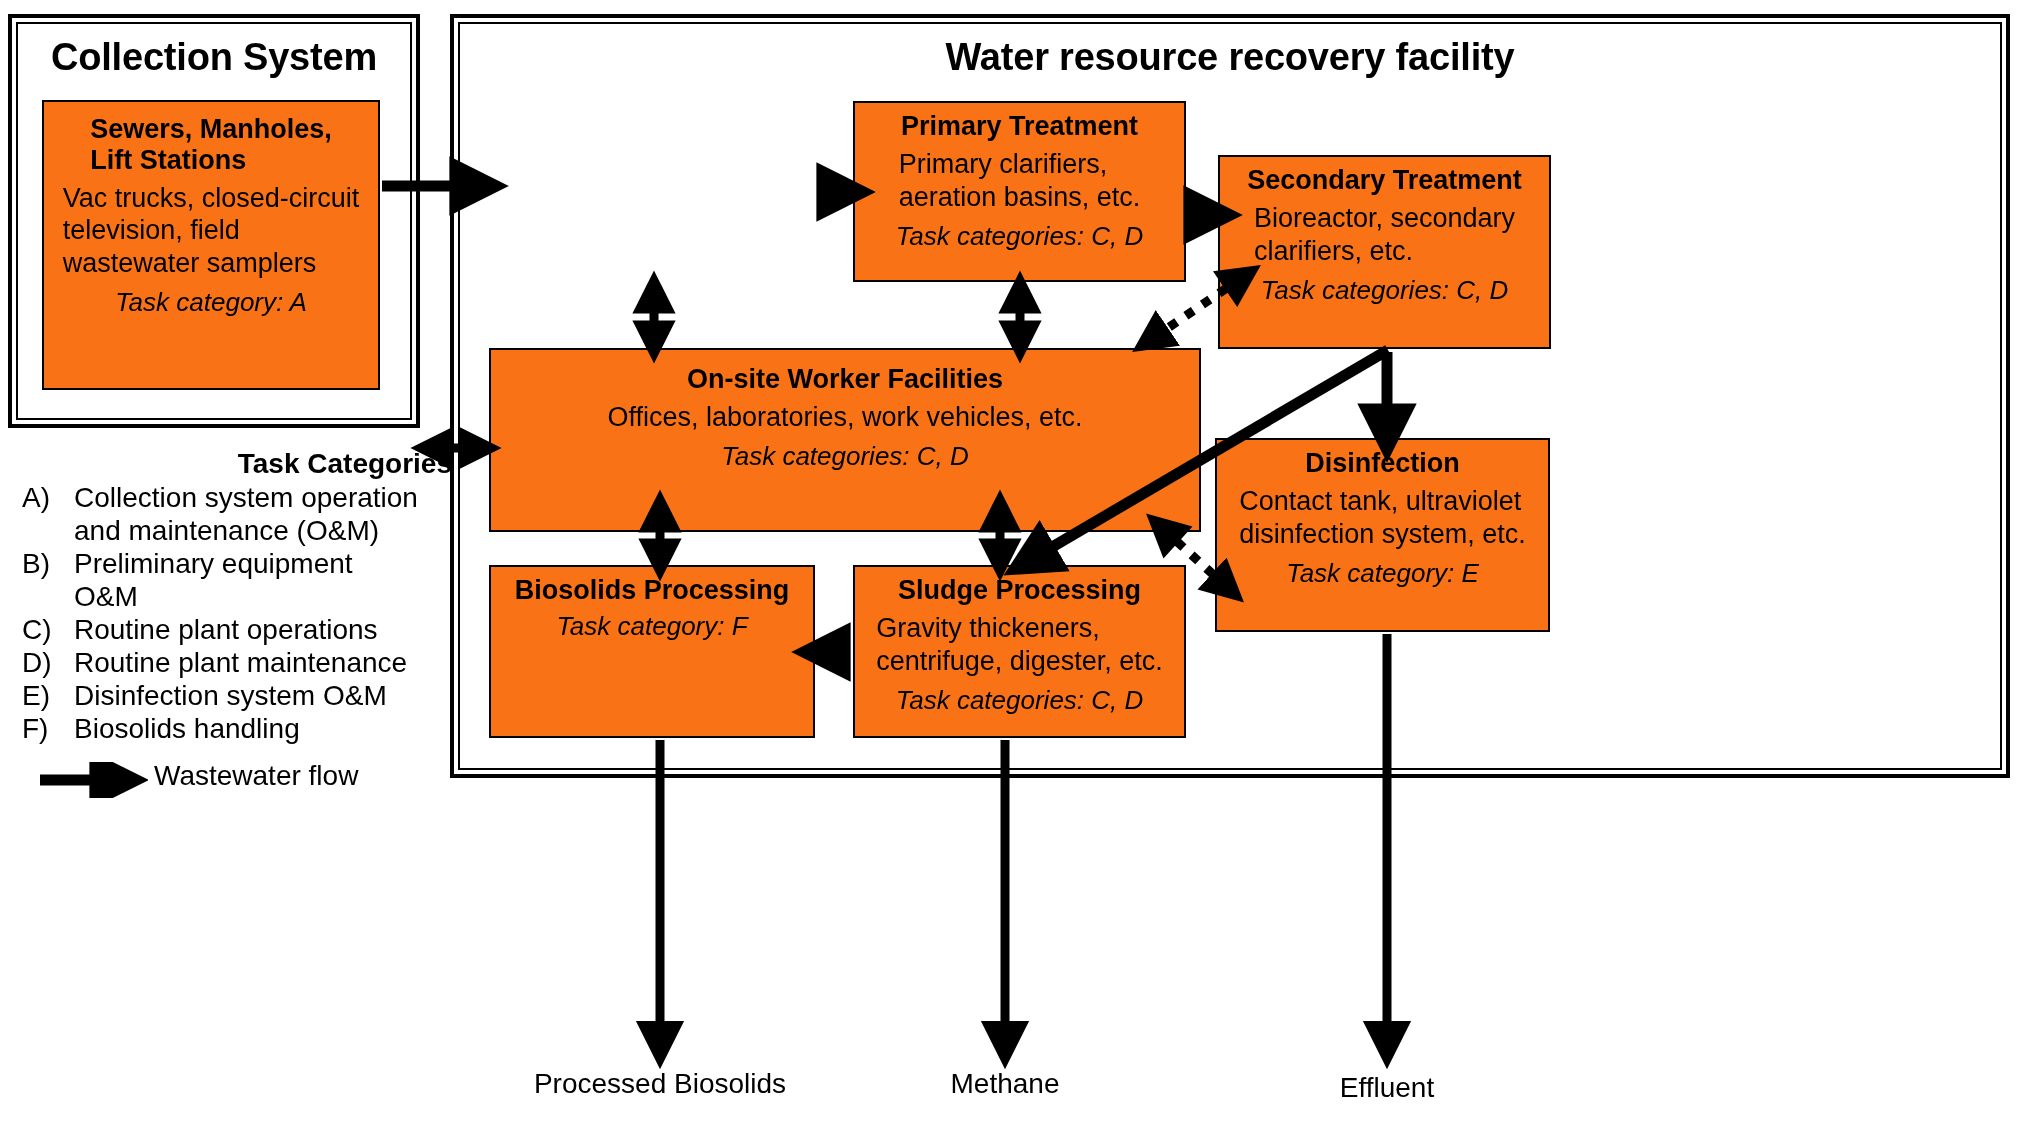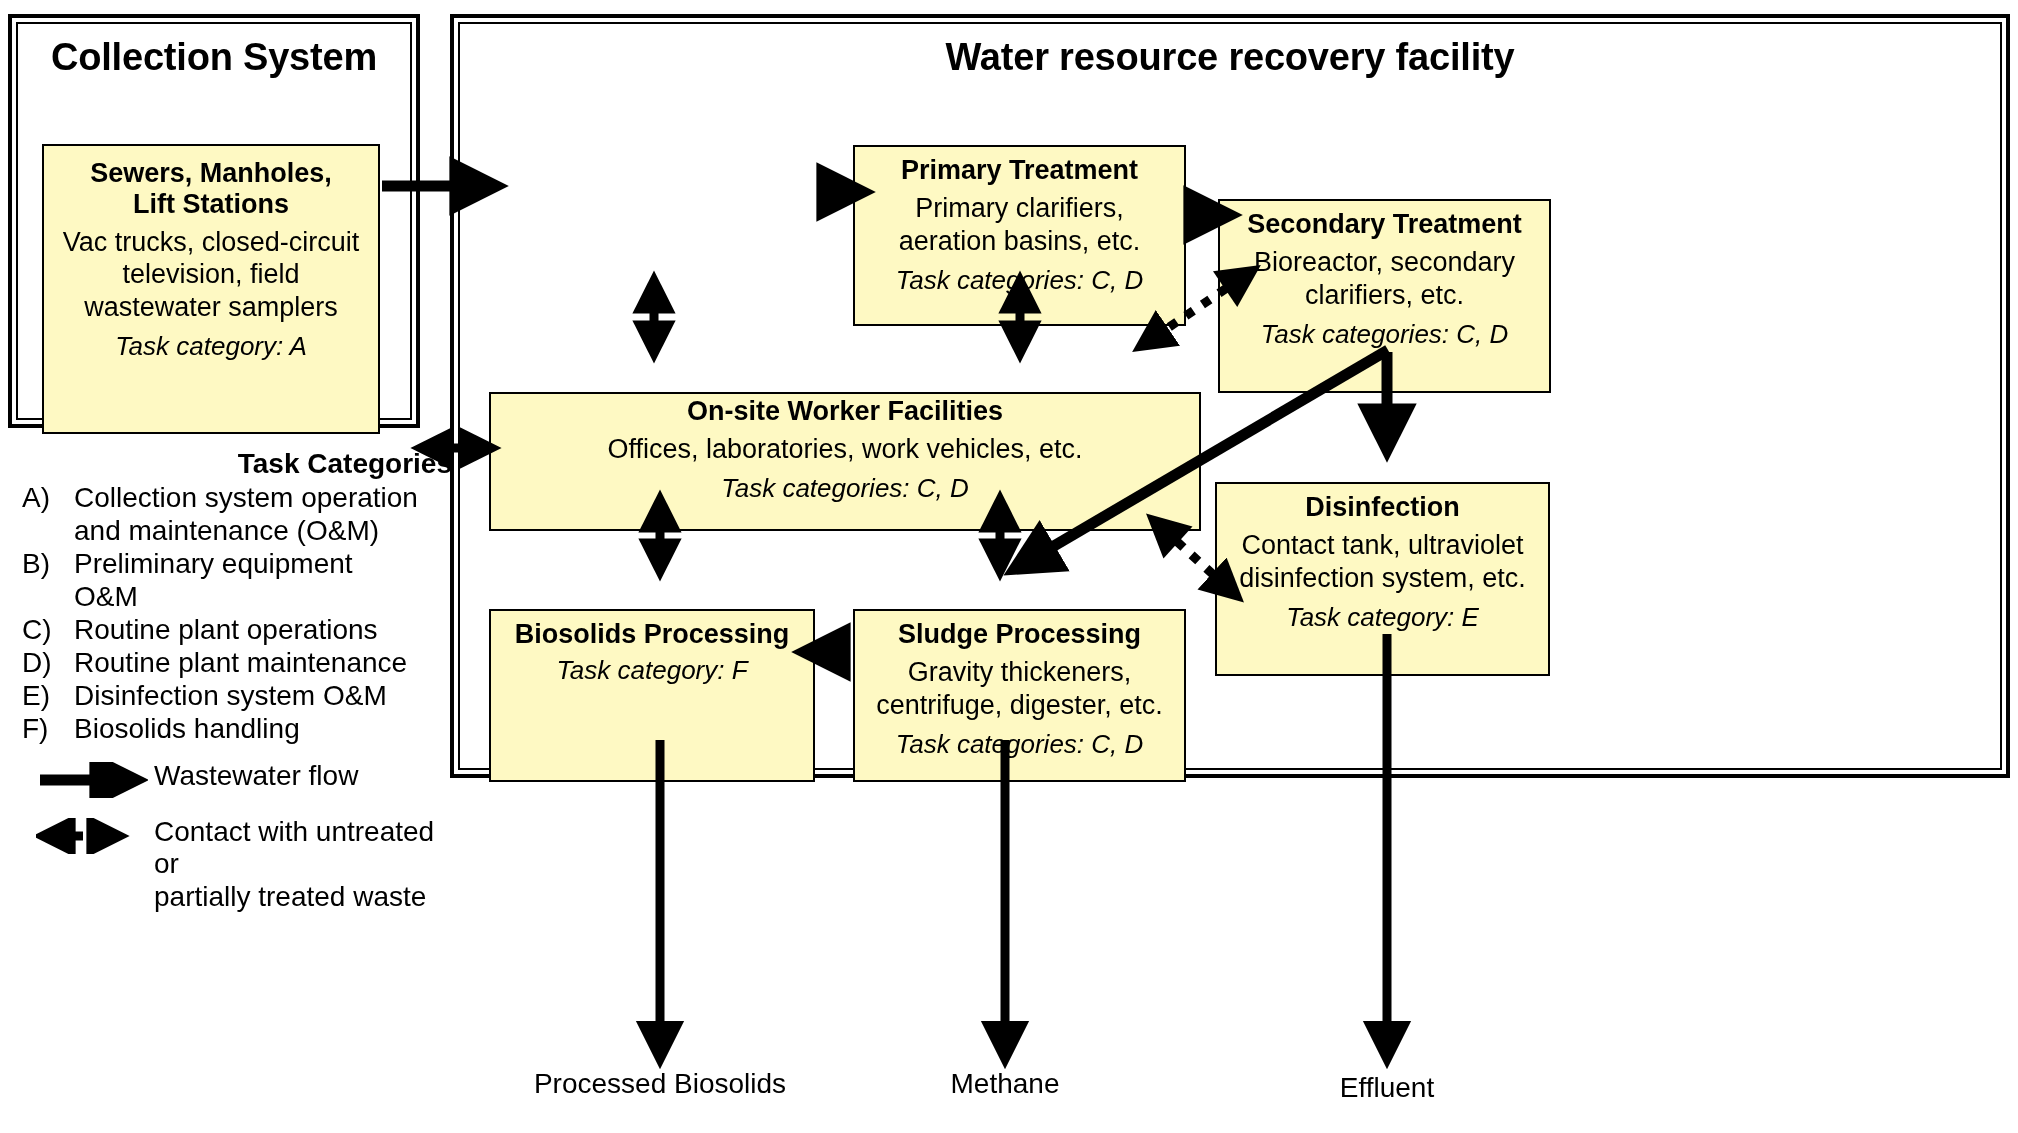--- a/index.html
+++ b/index.html
@@ -46,28 +46,27 @@
     font-weight: bold;
     letter-spacing: -0.2px;
     white-space: nowrap;
   }
 
   
   .box {
     position: absolute;
     border: 2.5px solid #000;
     box-sizing: border-box;
-    background: #fef9c3;
+    background: #f97316;
     display: flex;
     flex-direction: column;
     align-items: center;
     justify-content: flex-start;
-    text-align: center;
+    text-align: left;
     padding: 8px 8px 8px 8px;
-    margin-top: 44px;
   }
   .box .b-title {
     font-weight: bold;
     font-size: 27px;
     line-height: 1.14;
     margin-bottom: 6px;
   }
   .box .b-body {
     font-size: 27px;
     line-height: 1.22;
@@ -171,21 +170,21 @@
 
   <div class="box" style="left:1218px; top:155px; width:333px; height:194px;">
     <div class="b-title">Secondary Treatment</div>
     <div class="b-body">
       <span>Bioreactor, secondary</span><br>
       <span>clarifiers, etc.</span>
     </div>
     <div class="b-task">Task categories:  C, D</div>
   </div>
 
-  <div class="box" style="left:489px; top:348px; width:712px; height:139px; padding-top:2px;">
+  <div class="box" style="left:489px; top:348px; width:712px; height:184px; padding-top:14px;">
     <div class="b-title">On-site Worker Facilities</div>
     <div class="b-body">Offices, laboratories, work vehicles, etc.</div>
     <div class="b-task">Task categories:  C, D</div>
   </div>
 
   <div class="box" style="left:1215px; top:438px; width:335px; height:194px;">
     <div class="b-title">Disinfection</div>
     <div class="b-body">
       <span>Contact tank, ultraviolet</span><br>
       <span>disinfection system, etc.</span>
@@ -302,39 +301,20 @@
             <marker id="lgSolid" markerWidth="6" markerHeight="6" refX="2.6" refY="3" orient="auto" markerUnits="strokeWidth">
               <path d="M0,0.3 L5.4,3 L0,5.7 Z" fill="#000"></path>
             </marker>
           </defs>
           <line x1="4" y1="18" x2="82" y2="18" stroke="#000" stroke-width="11" marker-end="url(#lgSolid)"></line>
         </svg>
       </div>
       <div class="lbl">Wastewater flow</div>
     </div>
 
-    <div class="arrow-legend">
-      <div class="glyph">
-        <svg width="112" height="36" viewBox="0 0 112 36">
-          <defs>
-            <marker id="lgDot" markerWidth="5.2" markerHeight="5.2" refX="2.4" refY="2.6" orient="auto" markerUnits="strokeWidth">
-              <path d="M0,0.2 L4.8,2.6 L0,5.0 Z" fill="#000"></path>
-            </marker>
-            <marker id="lgDotS" markerWidth="5.2" markerHeight="5.2" refX="2.4" refY="2.6" orient="auto" markerUnits="strokeWidth">
-              <path d="M4.8,0.2 L0,2.6 L4.8,5.0 Z" fill="#000"></path>
-            </marker>
-          </defs>
-          <line x1="18" y1="18" x2="72" y2="18" stroke="#000" stroke-width="9" stroke-dasharray="9 11" stroke-linecap="butt" marker-start="url(#lgDotS)" marker-end="url(#lgDot)"></line>
-        </svg>
-      </div>
-      <div class="lbl">
-        <span>Contact with untreated or</span><br>
-        <span>partially treated waste</span>
-      </div>
-    </div>
   </div>
 
   <div class="out-label" style="left:460px; top:1068px; width:400px;">Processed Biosolids</div>
 
   <div class="out-label" style="left:855px; top:1068px; width:300px;">Methane</div>
 
   <div class="out-label" style="left:1247px; top:1072px; width:280px;">Effluent</div>
 
 </div>
 

